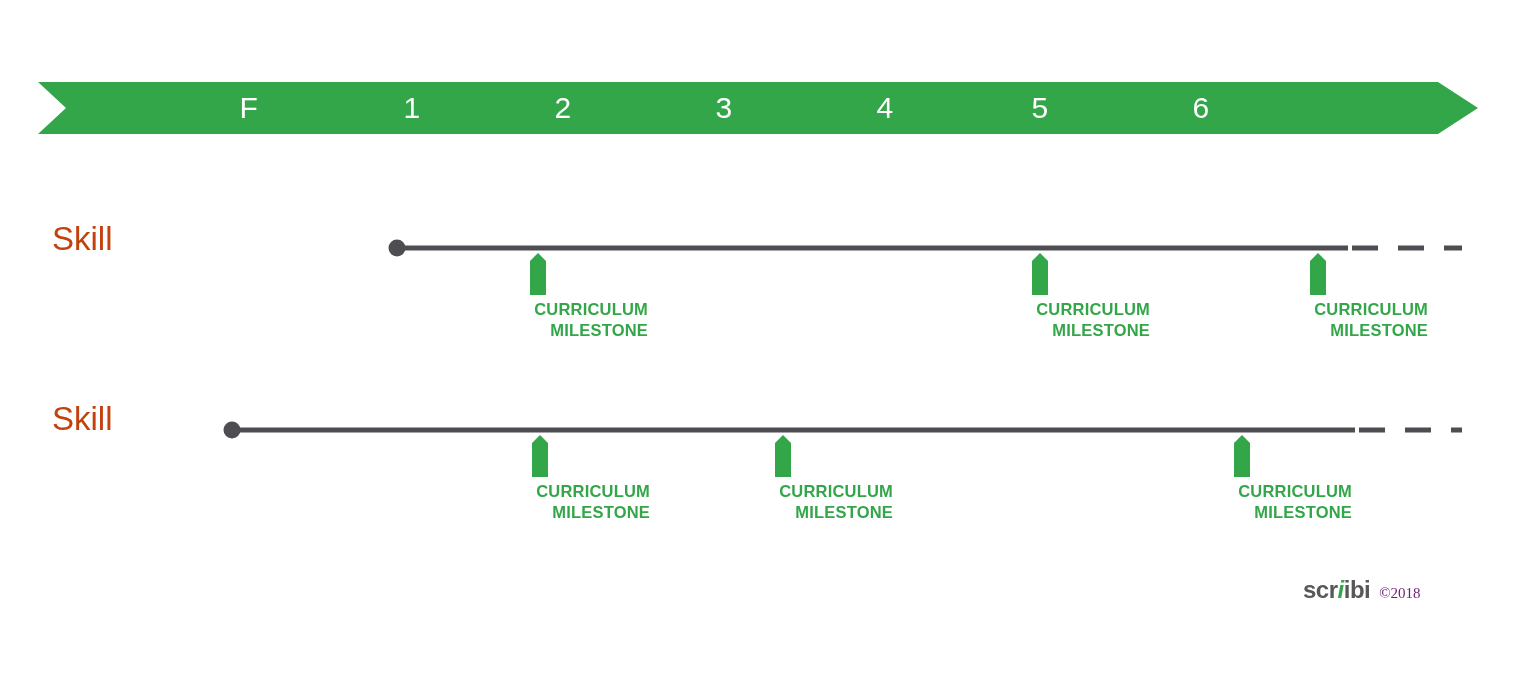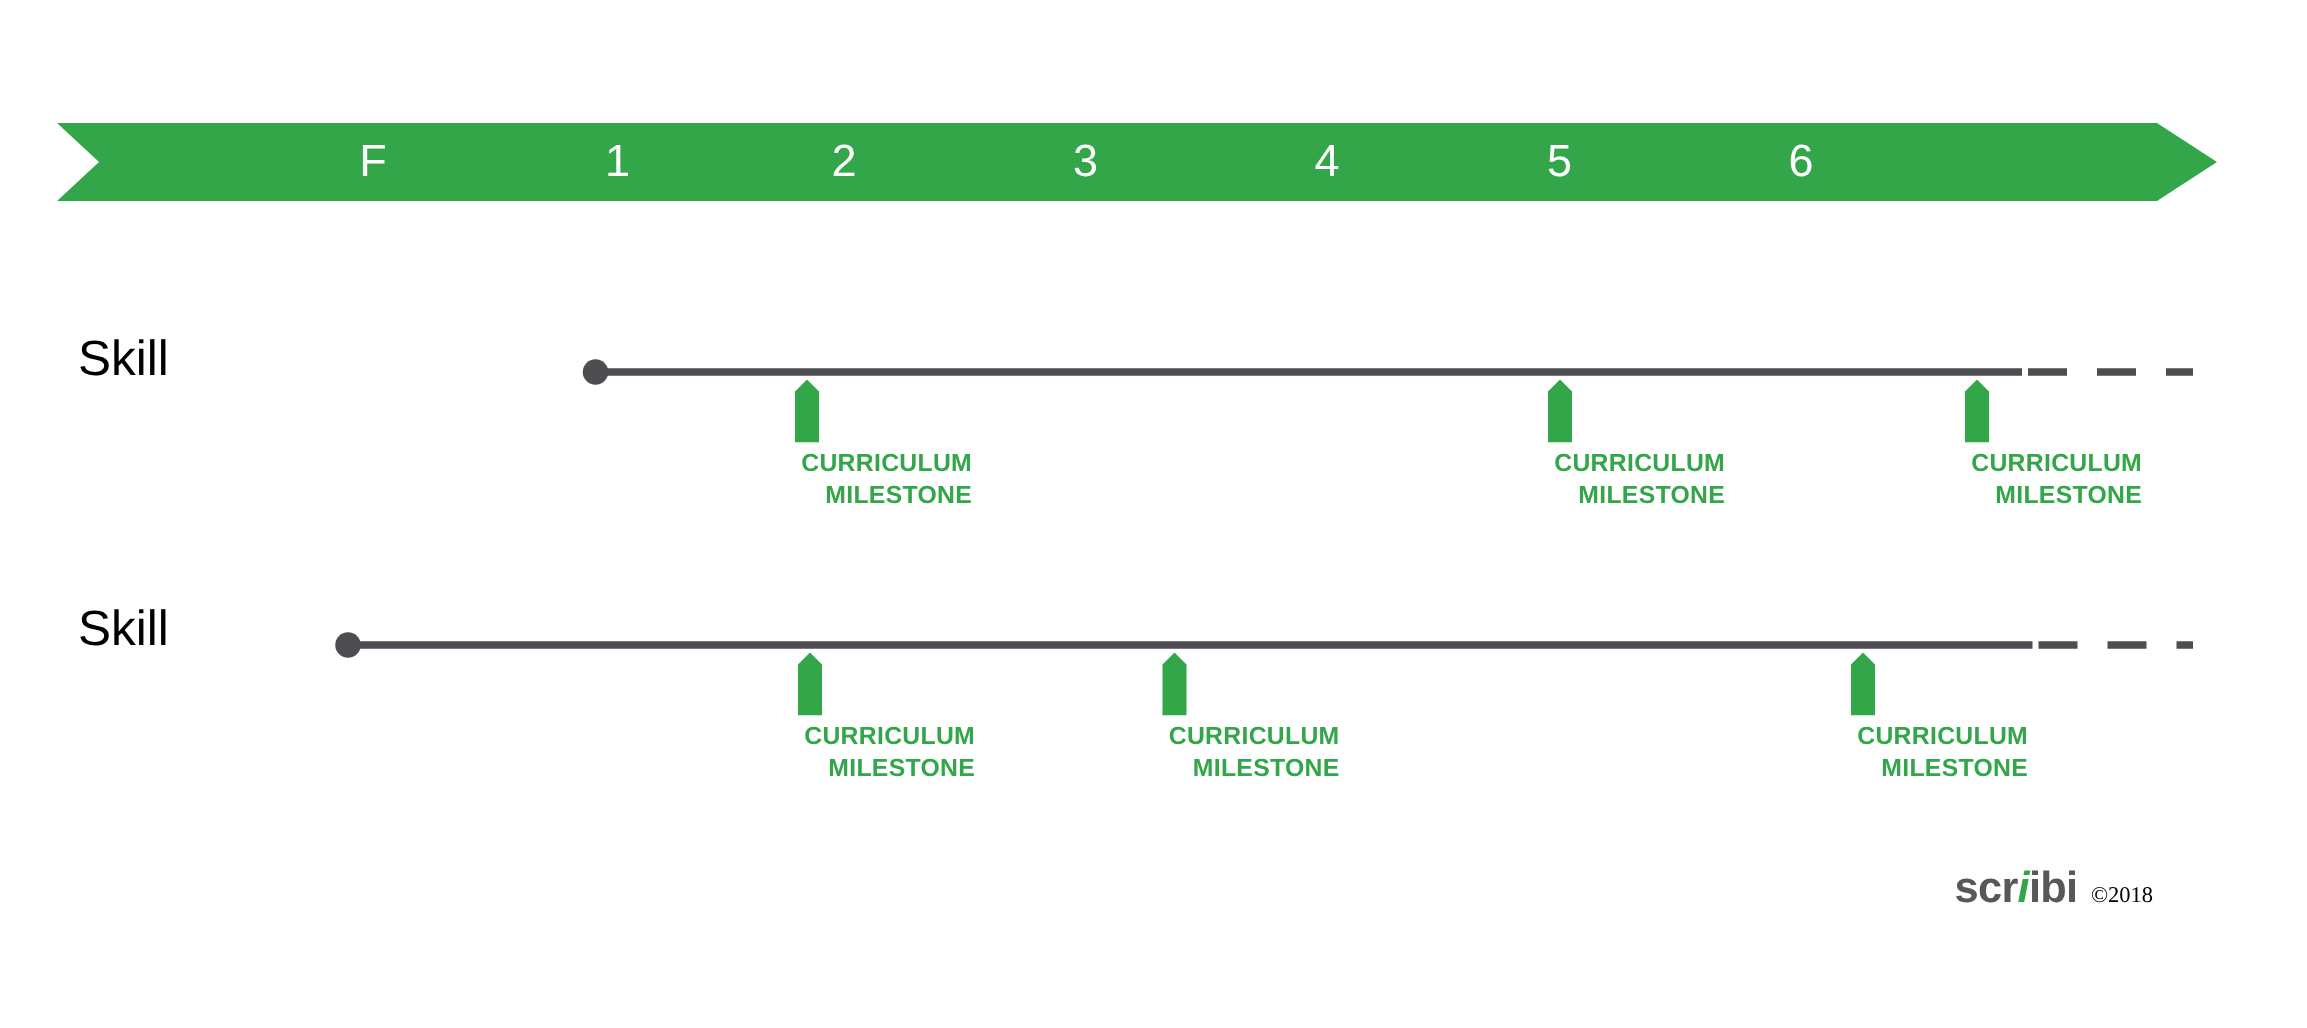--- a/index.html
+++ b/index.html
@@ -54,21 +54,21 @@
   }
 
   
   .skill-row {
     position: absolute;
     left: 0;
     width: 1538px;
   }
   .skill-name {
     position: absolute;
-    color: #000000;
+    color: #c2410c;
     font-size: 33px;
     font-weight: 400;
     font-family: "Liberation Sans", sans-serif;
     white-space: nowrap;
   }
   .track {
     position: absolute;
     height: 30px;
   }
   .track-svg {
@@ -102,35 +102,35 @@
   #brand {
     position: absolute;
     left: 1303px;
     top: 578px;
     display: flex;
     align-items: baseline;
     user-select: none;
   }
   #brand-word {
     position: relative;
-    font-size: 29px;
+    font-size: 24px;
     font-weight: bold;
     color: #58585b;
     font-family: "Liberation Sans", sans-serif;
     letter-spacing: -0.5px;
     line-height: 1;
   }
   #brand-word .accent {
     color: #33a64a;
     font-style: italic;
   }
   #brand-copy {
     margin-left: 9px;
     font-size: 15px;
-    color: #000000;
+    color: #701a75;
     font-family: "Liberation Serif", serif;
     line-height: 1;
   }
 </style>
 </head>
 <body>
 
 <div id="stage">
 
   <div id="banner-wrap">

